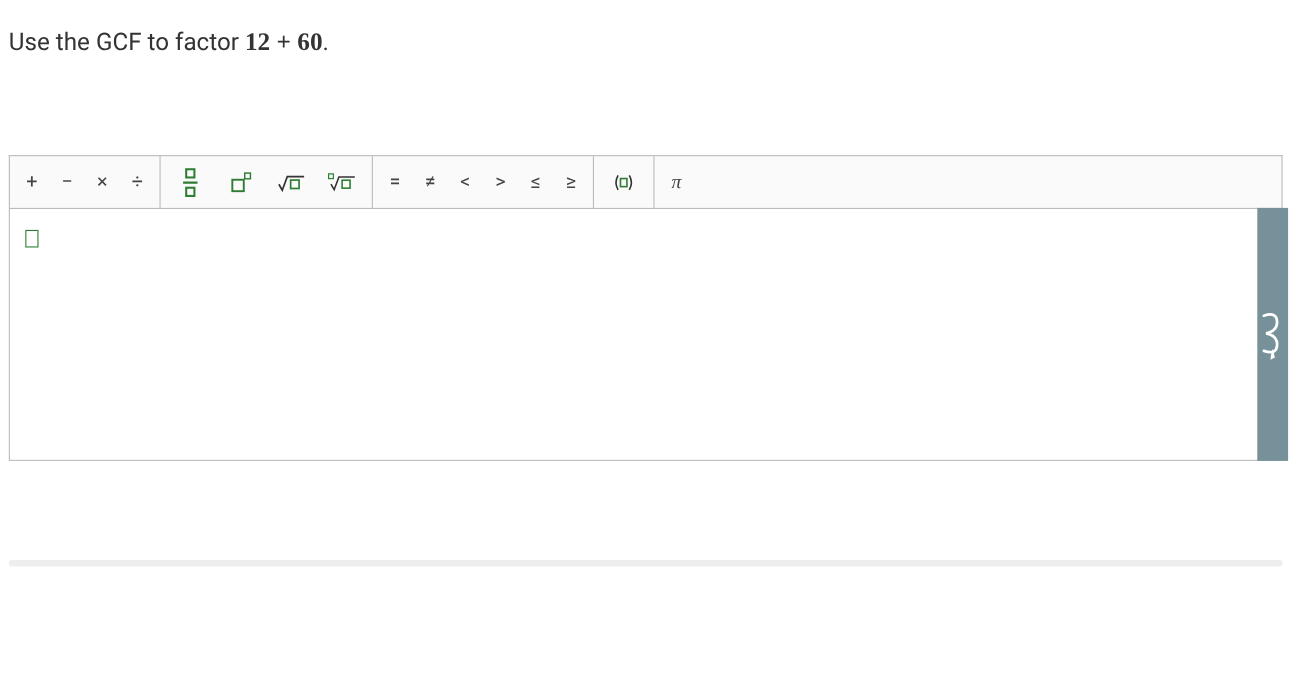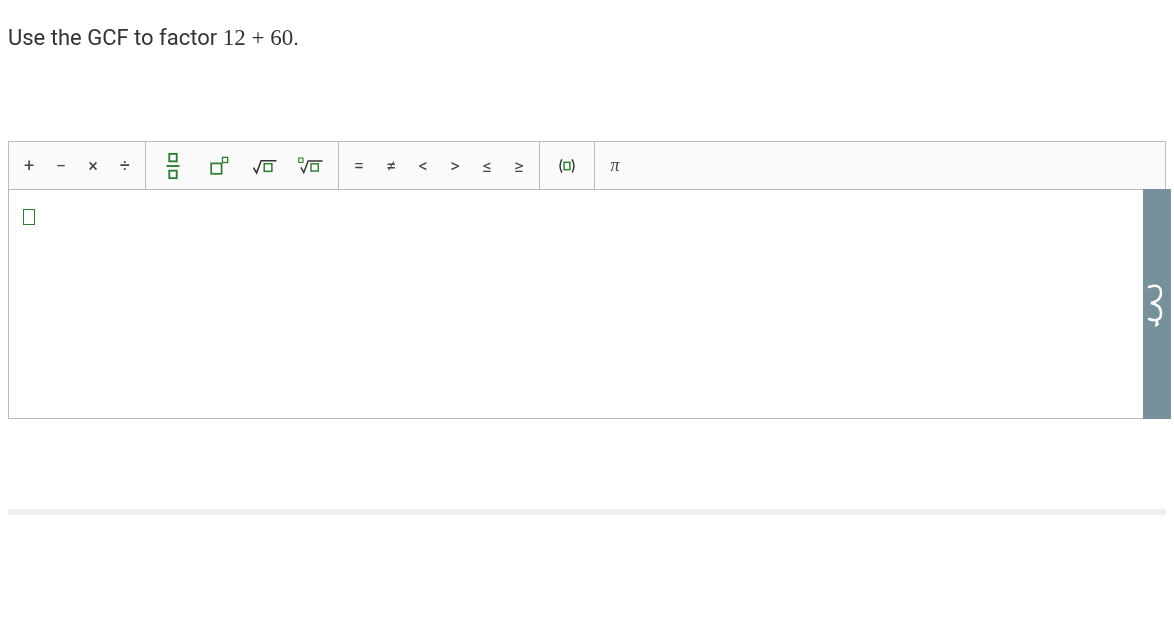--- a/index.html
+++ b/index.html
@@ -14,20 +14,21 @@
       overflow: hidden;
     }
     .question {
       padding: 25px 8px 0 8px;
       font-size: 22px;
       color: #333;
     }
     .question .math {
       font-family: "Georgia", serif;
       font-size: 23px;
+      font-weight: bold;
     }
     .editor-wrap {
       position: relative;
       margin: 90px 8px 0 8px;
     }
     .toolbar {
       display: flex;
       align-items: stretch;
       height: 48px;
       border: 1px solid #bbb;

